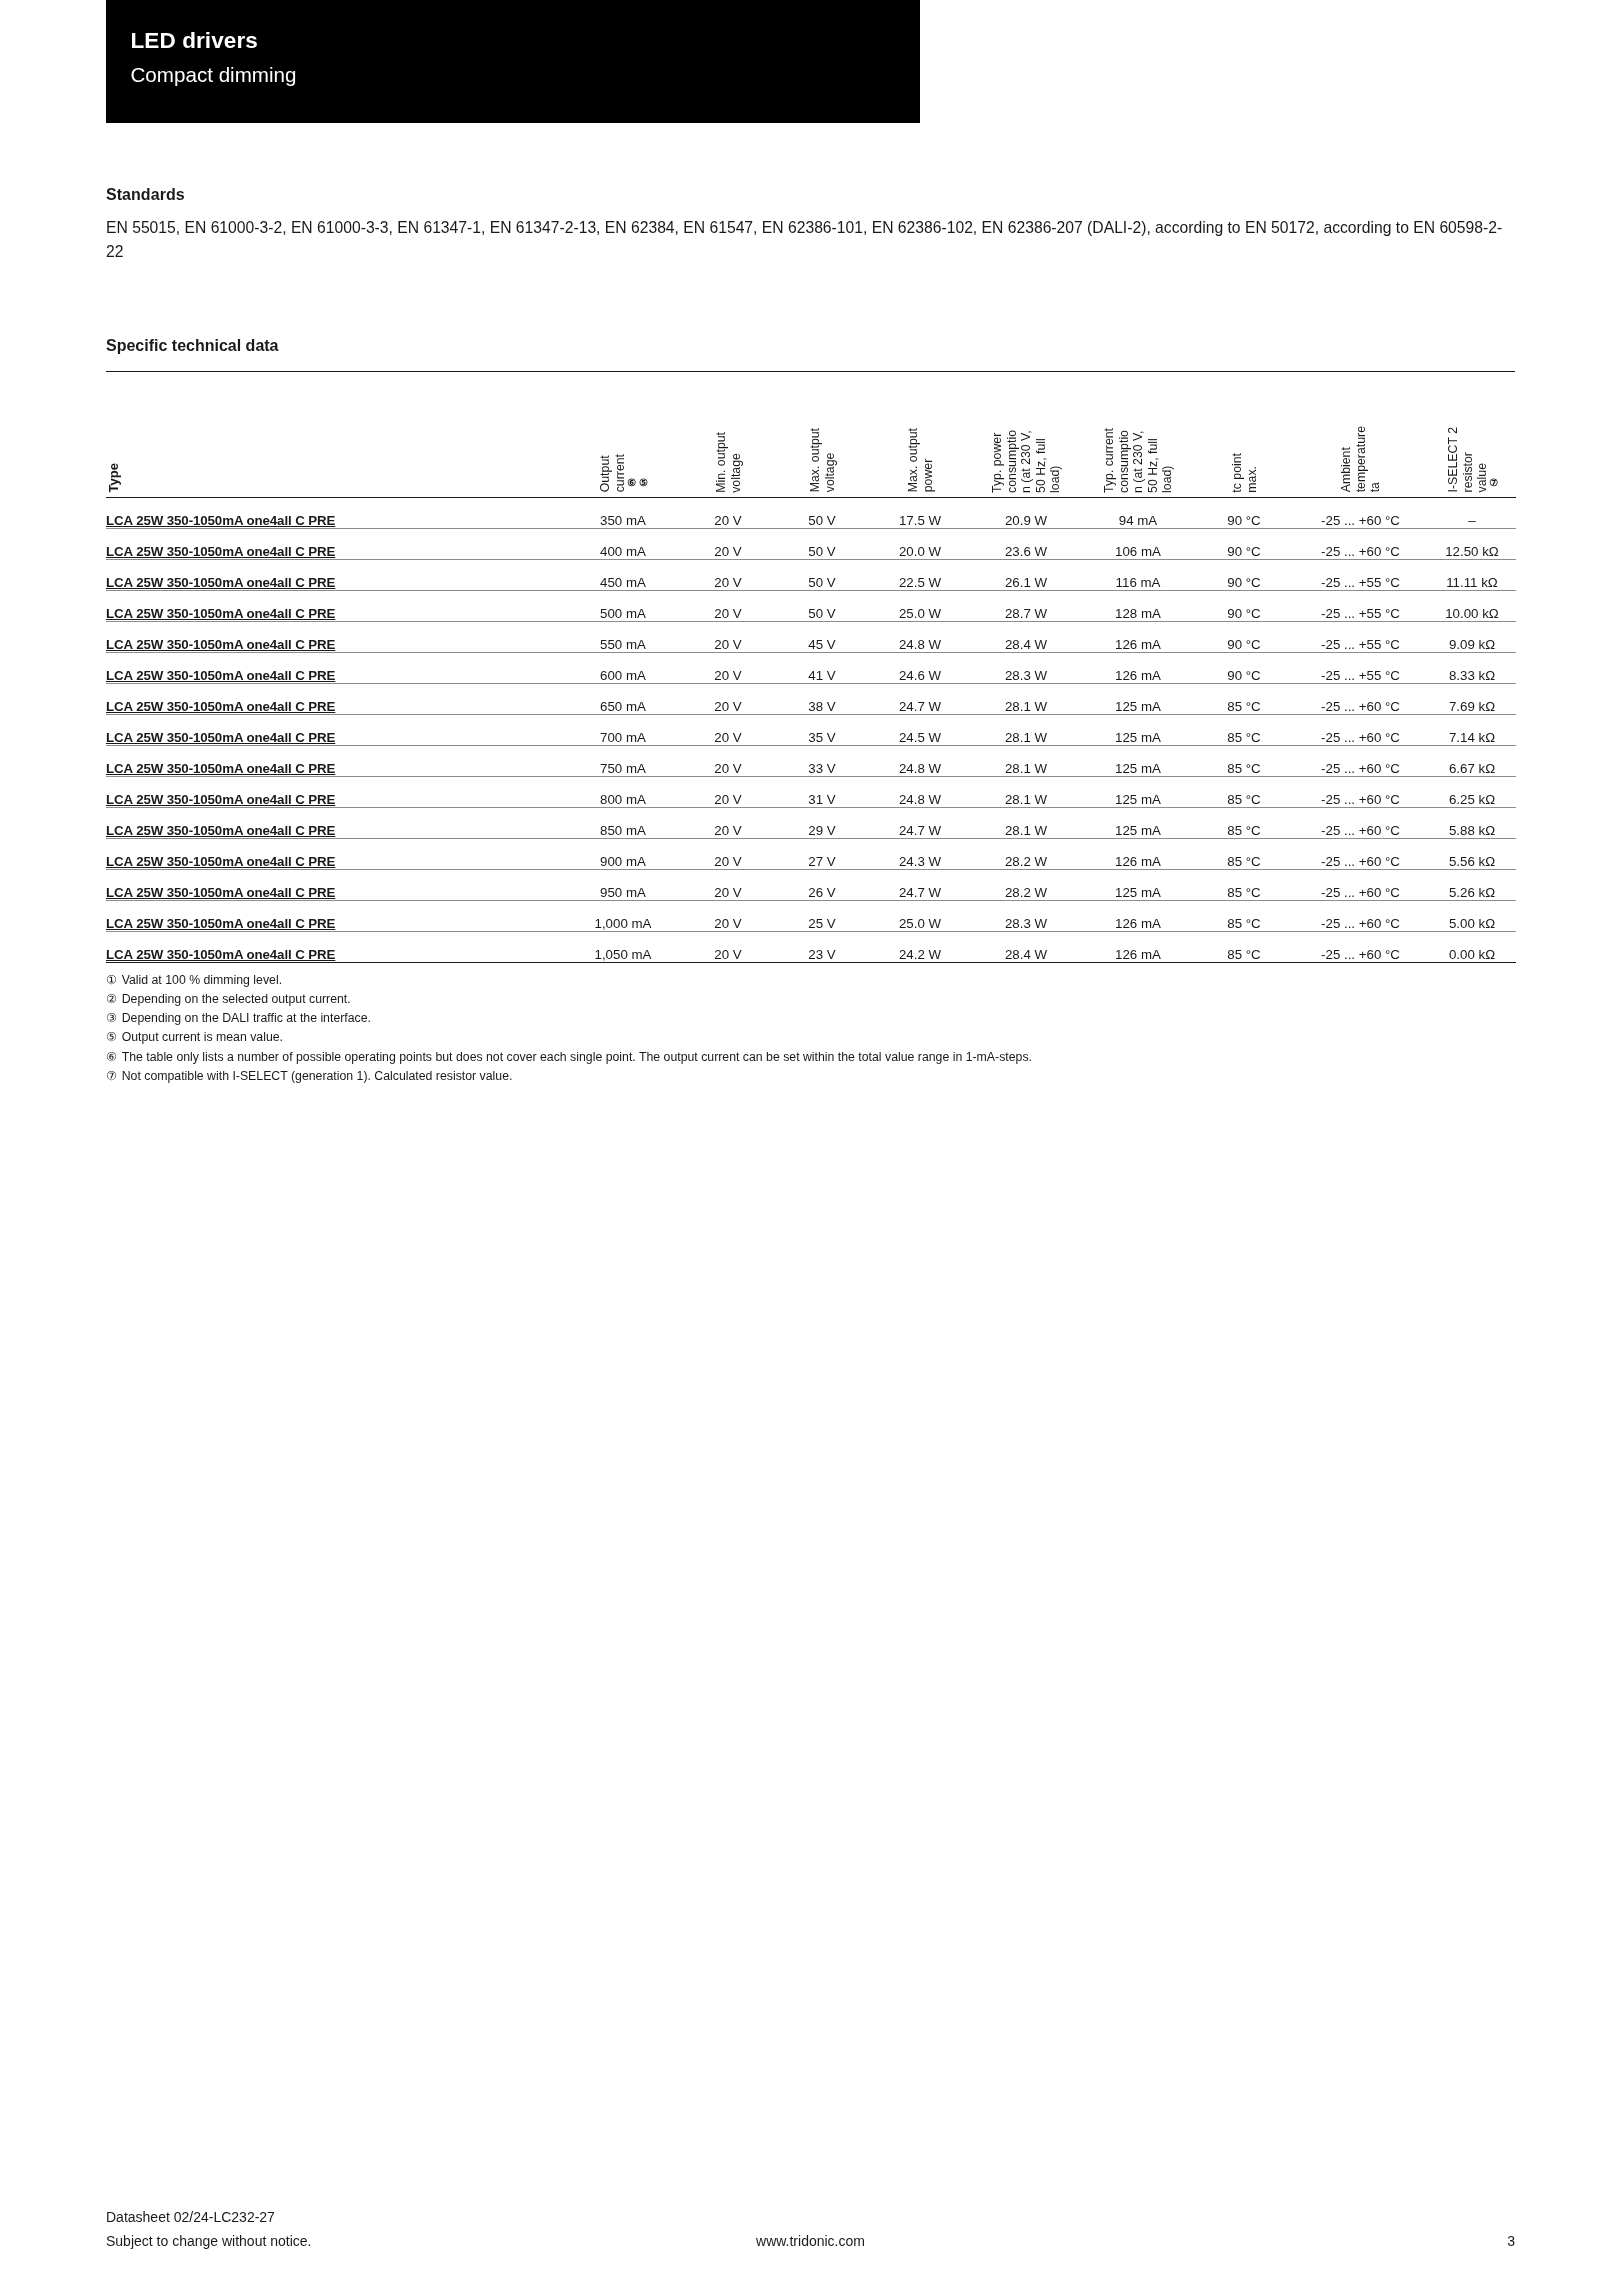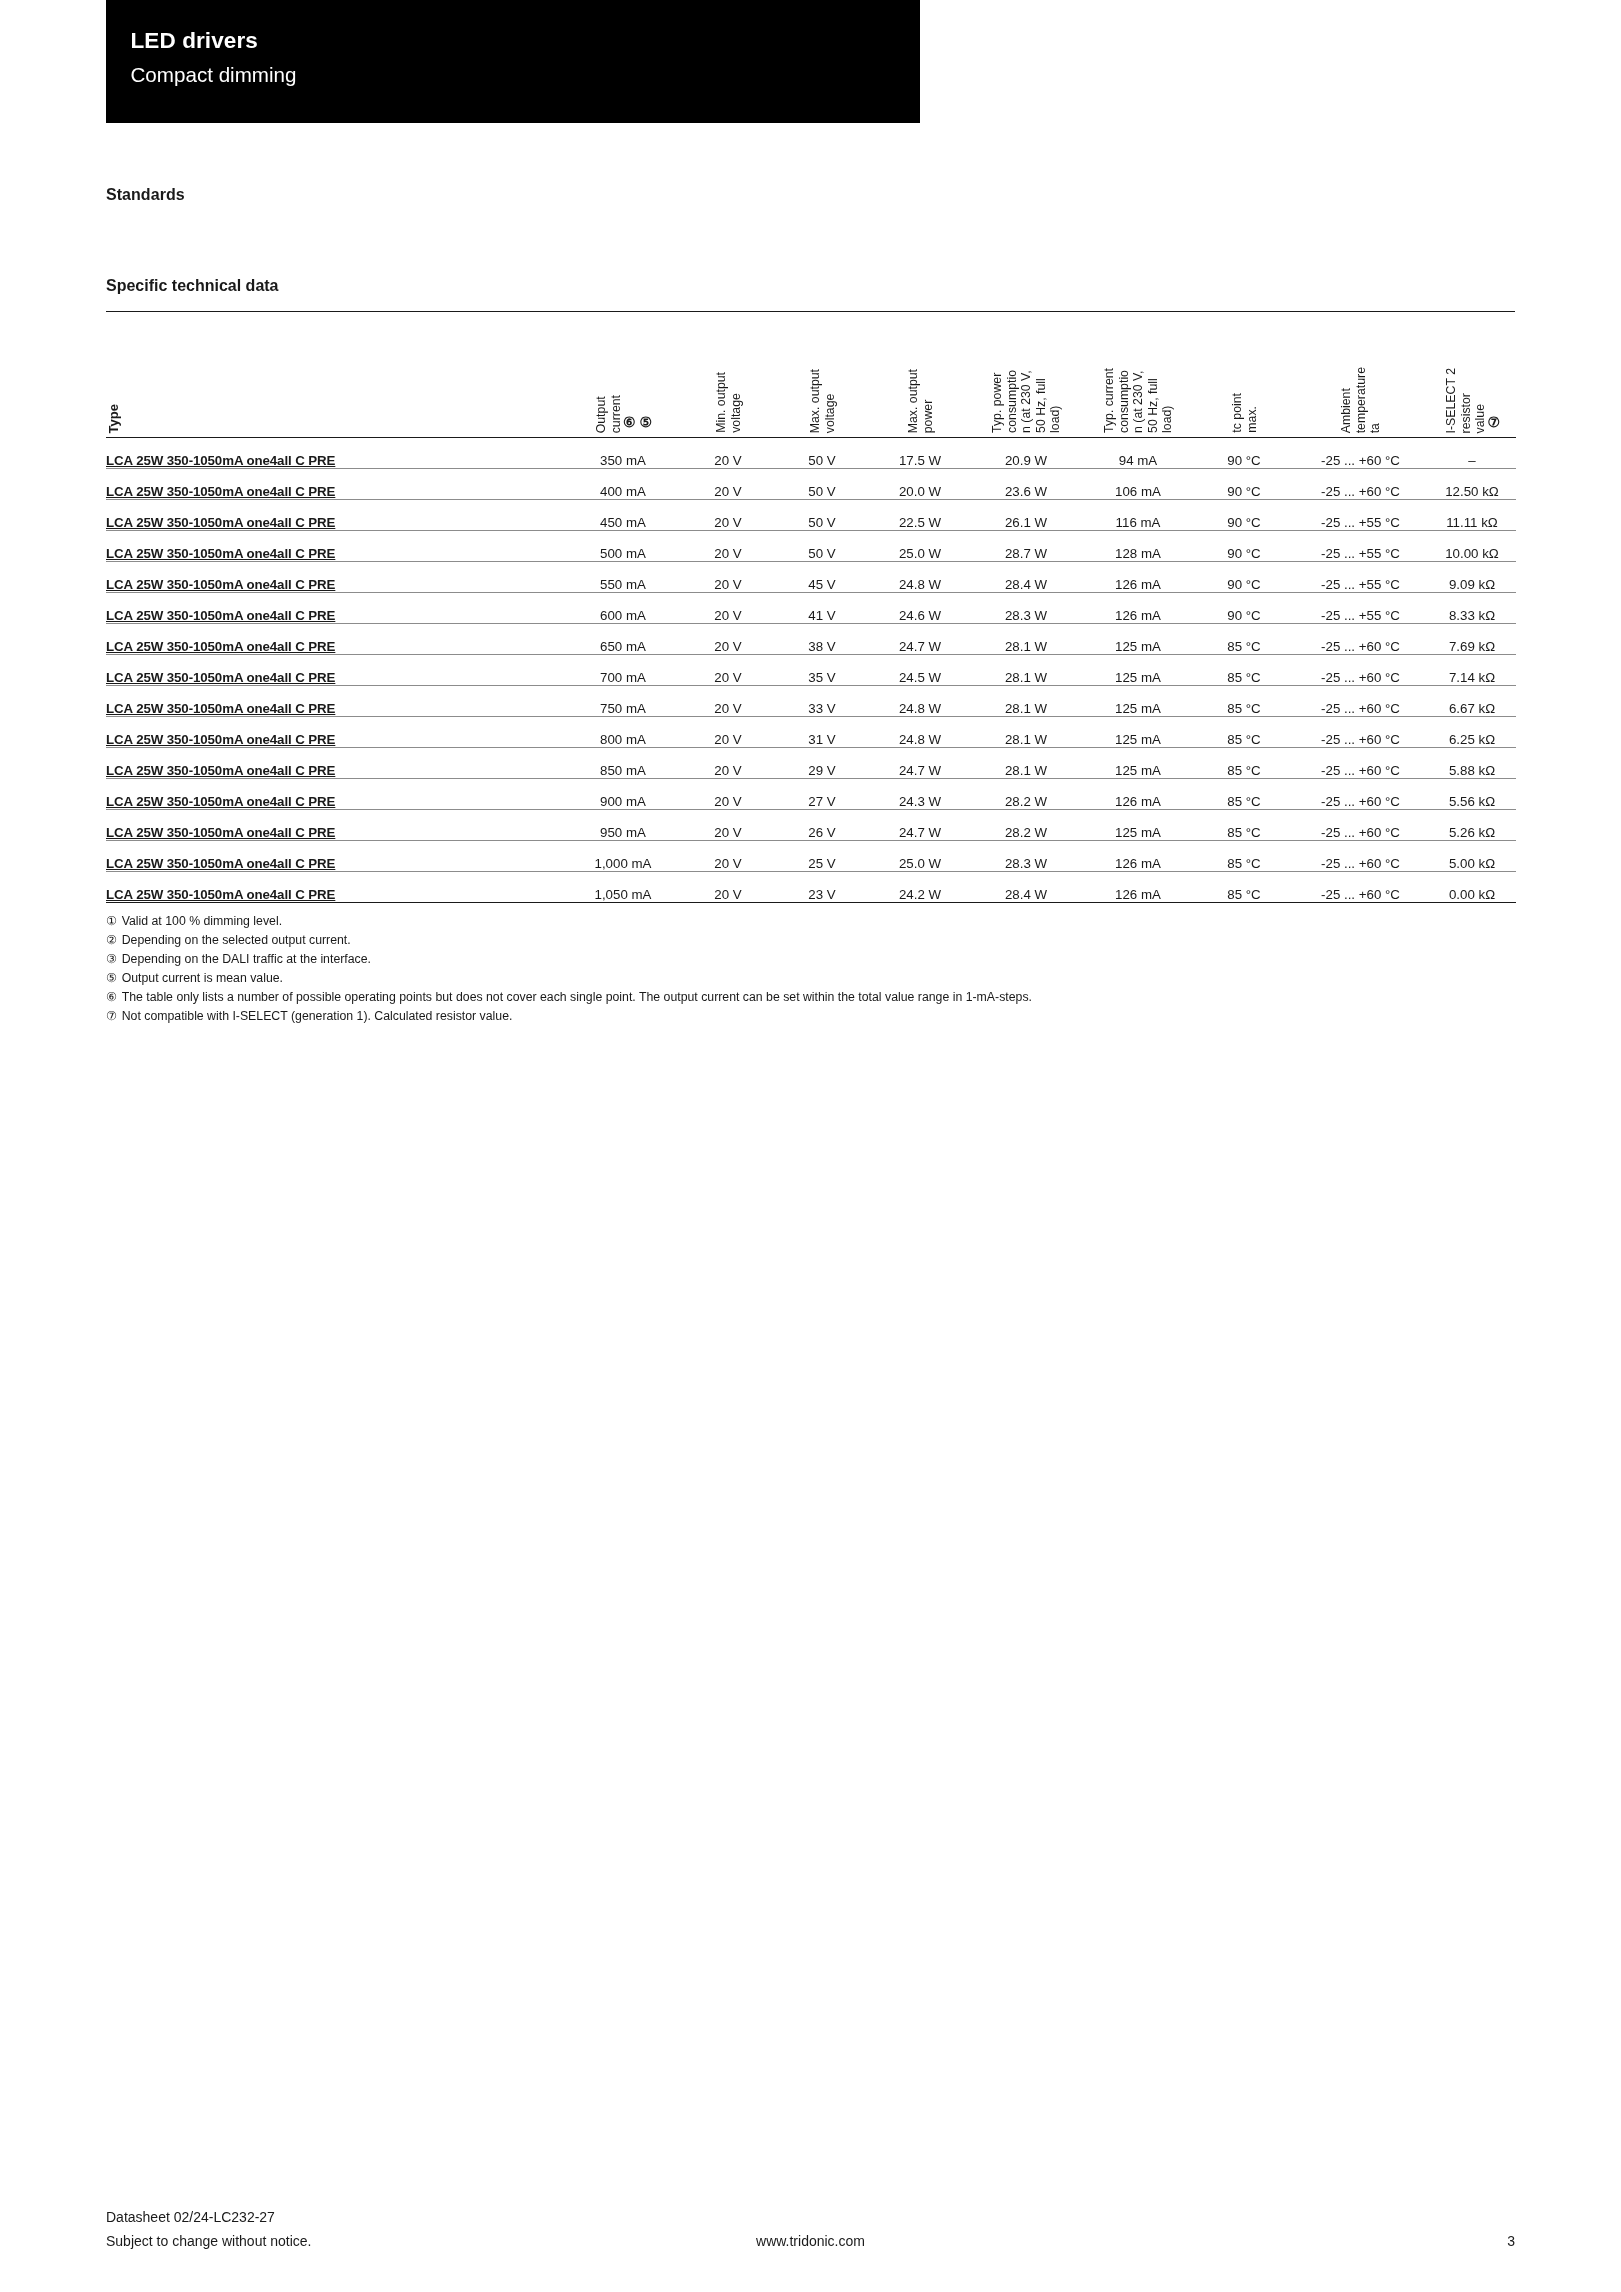--- a/index.html
+++ b/index.html
@@ -106,21 +106,21 @@
     text-align: left;
   }
   th.type-col .vtext {
     font-weight: bold;
     font-size: 13px;
   }
   th.num-col {
     text-align: center;
   }
   .sup {
-    font-size: 14px;
+    font-size: 10px;
     vertical-align: super;
     line-height: 0;
     margin-top: 36px;
   }
 
   tbody tr {
     height: 30px;
   }
   tbody td {
     border-bottom: 1.1px solid #8c8c8c;
@@ -189,20 +189,21 @@
 
 <div class="banner">
   <div class="banner-title">LED drivers</div>
   <div class="banner-sub">Compact dimming</div>
 </div>
 
 <div class="content">
 
   <div>
     <div class="section-title">Standards</div>
+    <div class="standards-text">EN 55015, EN 61000-3-2, EN 61000-3-3, EN 61347-1, EN 61347-2-13, EN 62384, EN 61547, EN 62386-101, EN 62386-102, EN 62386-207 (DALI-2), according to EN 50172, according to EN 60598-2-22</div>
   </div>
 
   <div class="tech-block">
     <span class="tech-heading">Specific technical data</span>
 
     <table class="spec">
       <colgroup>
         <col style="width:459px">
         <col style="width:116px">
         <col style="width:94px">

